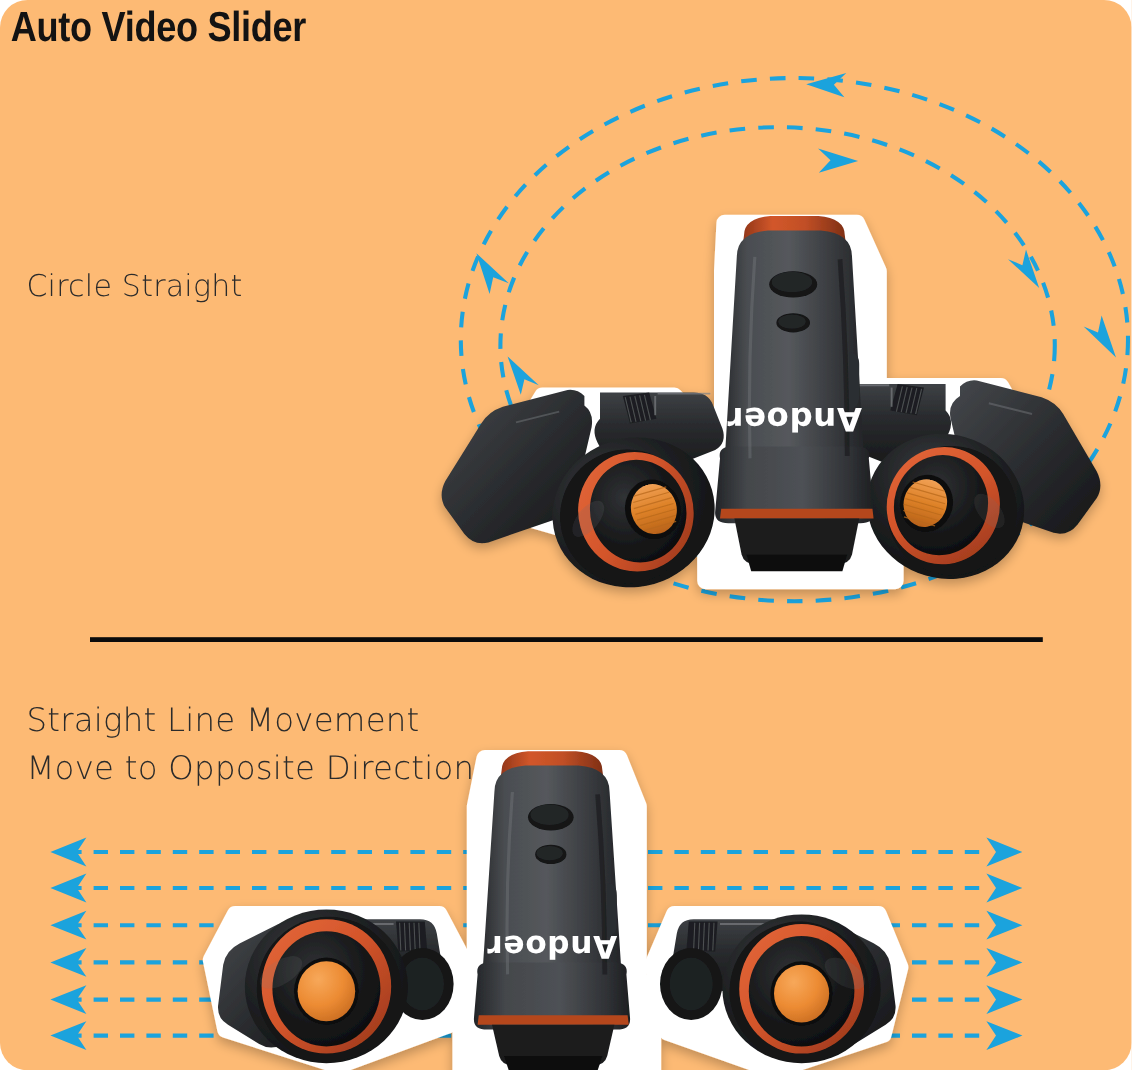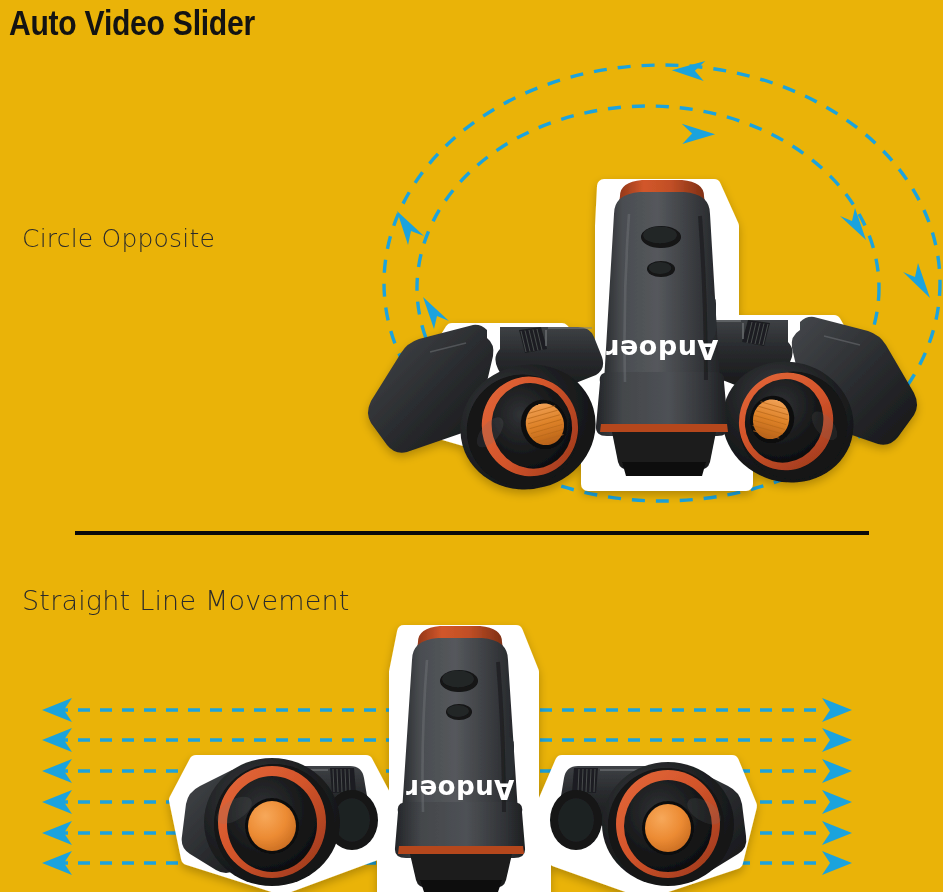--- a/index.html
+++ b/index.html
@@ -12,21 +12,22 @@
     height: 892px;
     position: relative;
     overflow: hidden;
     font-family: "Liberation Sans", sans-serif;
     -webkit-font-smoothing: antialiased;
   }
 
   #page {
     position: absolute;
     inset: 0;
-    background: #eab308;
+    background: #fdba74;
+    border-radius: 23px;
   }
 
   
   .page-title {
     position: absolute;
     left: 9px;
     top: 2px;
     font-family: "Liberation Sans Narrow", "Liberation Sans", sans-serif;
     font-weight: 700;
     font-size: 35px;
@@ -82,26 +83,27 @@
   }
   .scene svg { display: block; }
 </style>
 </head>
 <body>
 
 <div id="page">
 
   <div class="page-title">Auto Video Slider</div>
 
-  <div class="caption caption-circle">Circle Opposite</div>
+  <div class="caption caption-circle">Circle Straight</div>
 
   <div class="divider"></div>
 
   <div class="caption caption-straight">
     <span class="line1">Straight Line Movement</span>
+    <span class="line2">Move to Opposite Direction</span>
   </div>
 
   <div class="scene">
     <svg width="943" height="892" viewBox="0 0 943 892" xmlns="http://www.w3.org/2000/svg">
       <defs>
 
         <linearGradient id="bodyGrad" x1="0" y1="0" x2="1" y2="0">
           <stop offset="0" stop-color="#2b2d30"></stop>
           <stop offset="0.16" stop-color="#4a4d51"></stop>
           <stop offset="0.46" stop-color="#55585c"></stop>

